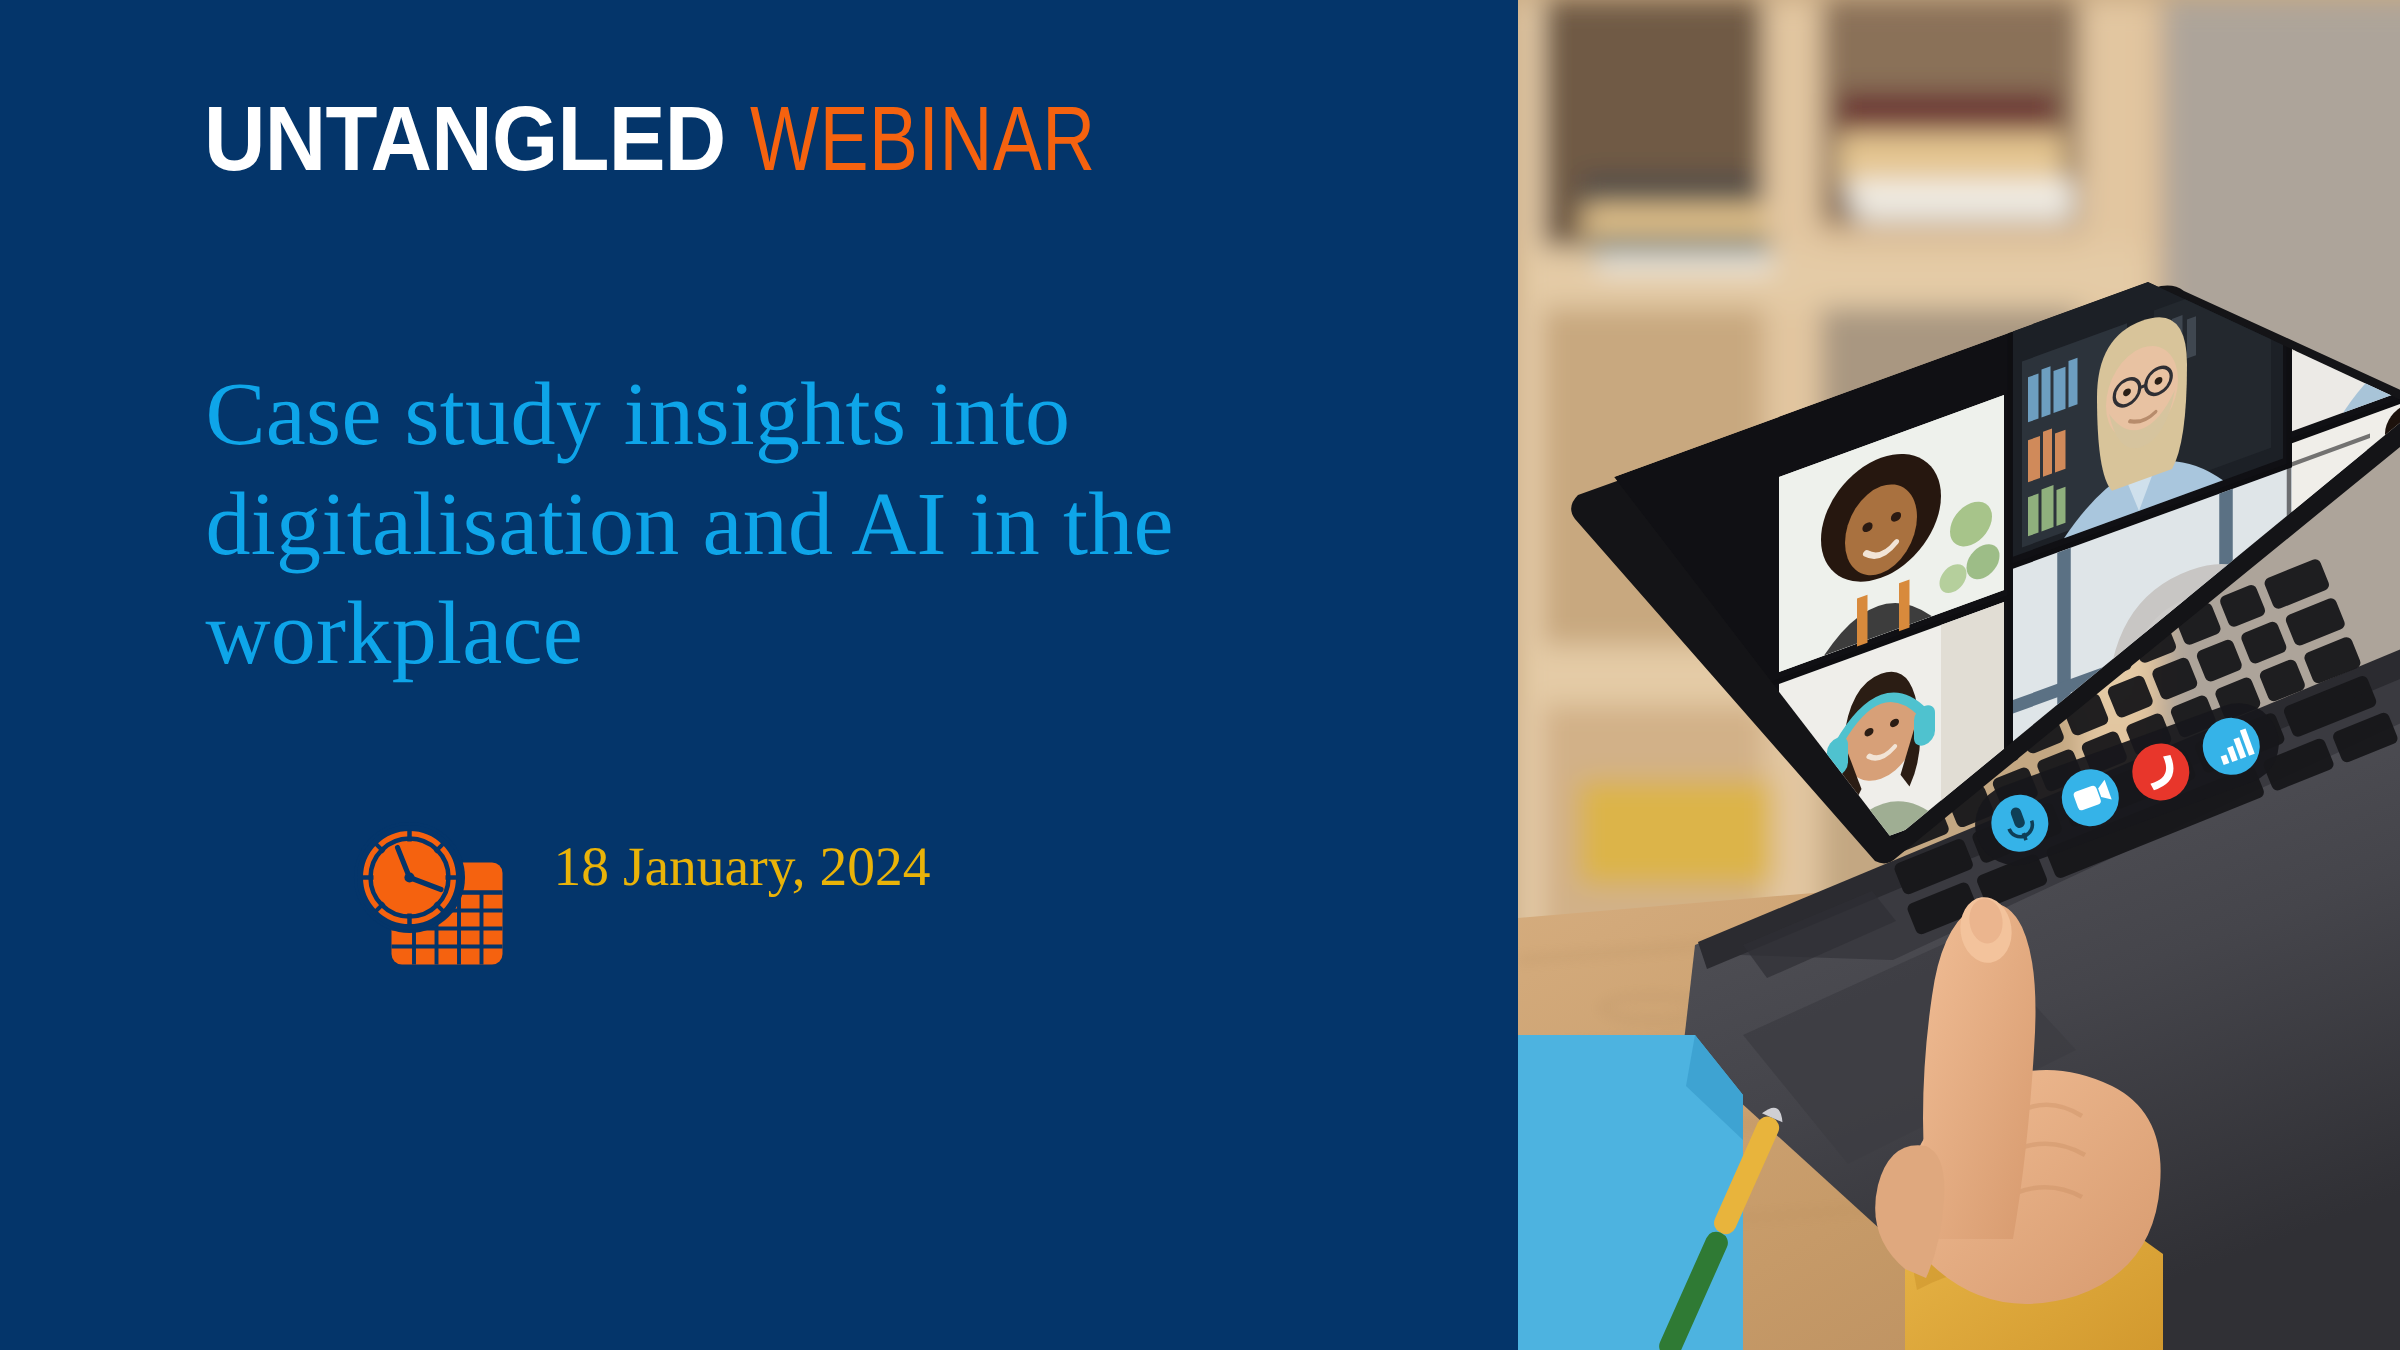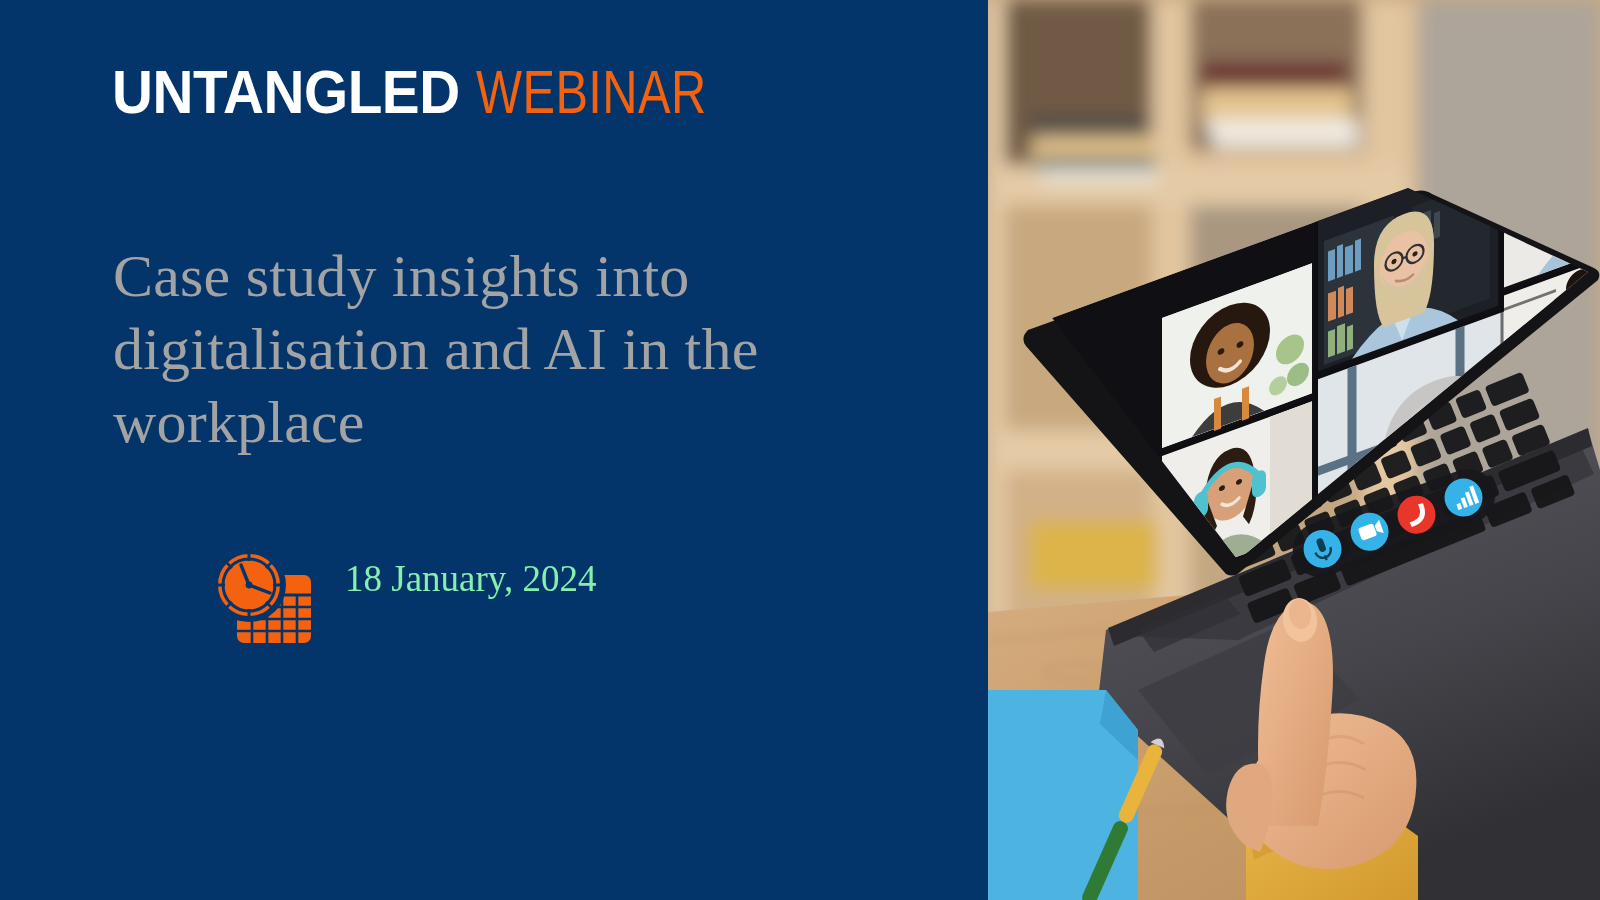--- a/index.html
+++ b/index.html
@@ -7,20 +7,21 @@
     width:1600px; height:900px;
     background:#04356a;
     font-family:"Liberation Sans", sans-serif;
     overflow:hidden;
   }
   .banner {
     position:relative;
     width:1600px; height:900px;
     display:flex;
     background:#04356a;
+    padding-left:24px;
   }
 
   
   .left-panel {
     position:relative;
     width:988px; height:900px;
     background:#04356a;
     flex:0 0 988px;
     overflow:hidden;
   }
@@ -56,21 +57,21 @@
 
   
   .headline {
     position:absolute;
     left:113px; top:240px;
     width:760px;
     font-family:"Liberation Serif","DejaVu Serif", serif;
     font-weight:400;
     font-size:60px;
     line-height:1.22;
-    color:#a3a3a3;
+    color:#0ea5e9;
     letter-spacing:0.2px;
   }
 
   
   .datetime-block {
     position:absolute;
     left:207px; top:545px;
     display:flex;
     align-items:flex-start;
     gap:30px;
@@ -83,21 +84,21 @@
   .cal-clock-icon svg { display:block; width:108px; height:102px; }
 
   .datetime-text {
     display:flex; flex-direction:column;
     padding-top:6px;
   }
   .datetime-text span {
     font-family:"Liberation Serif","DejaVu Serif", serif;
     font-size:37px;
     line-height:1.5;
-    color:#86efac;
+    color:#eab308;
     white-space:nowrap;
   }
 
   
   .photo-panel {
     position:relative;
     width:612px; height:900px;
     flex:0 0 612px;
     overflow:hidden;
     background:#c9ab84;

